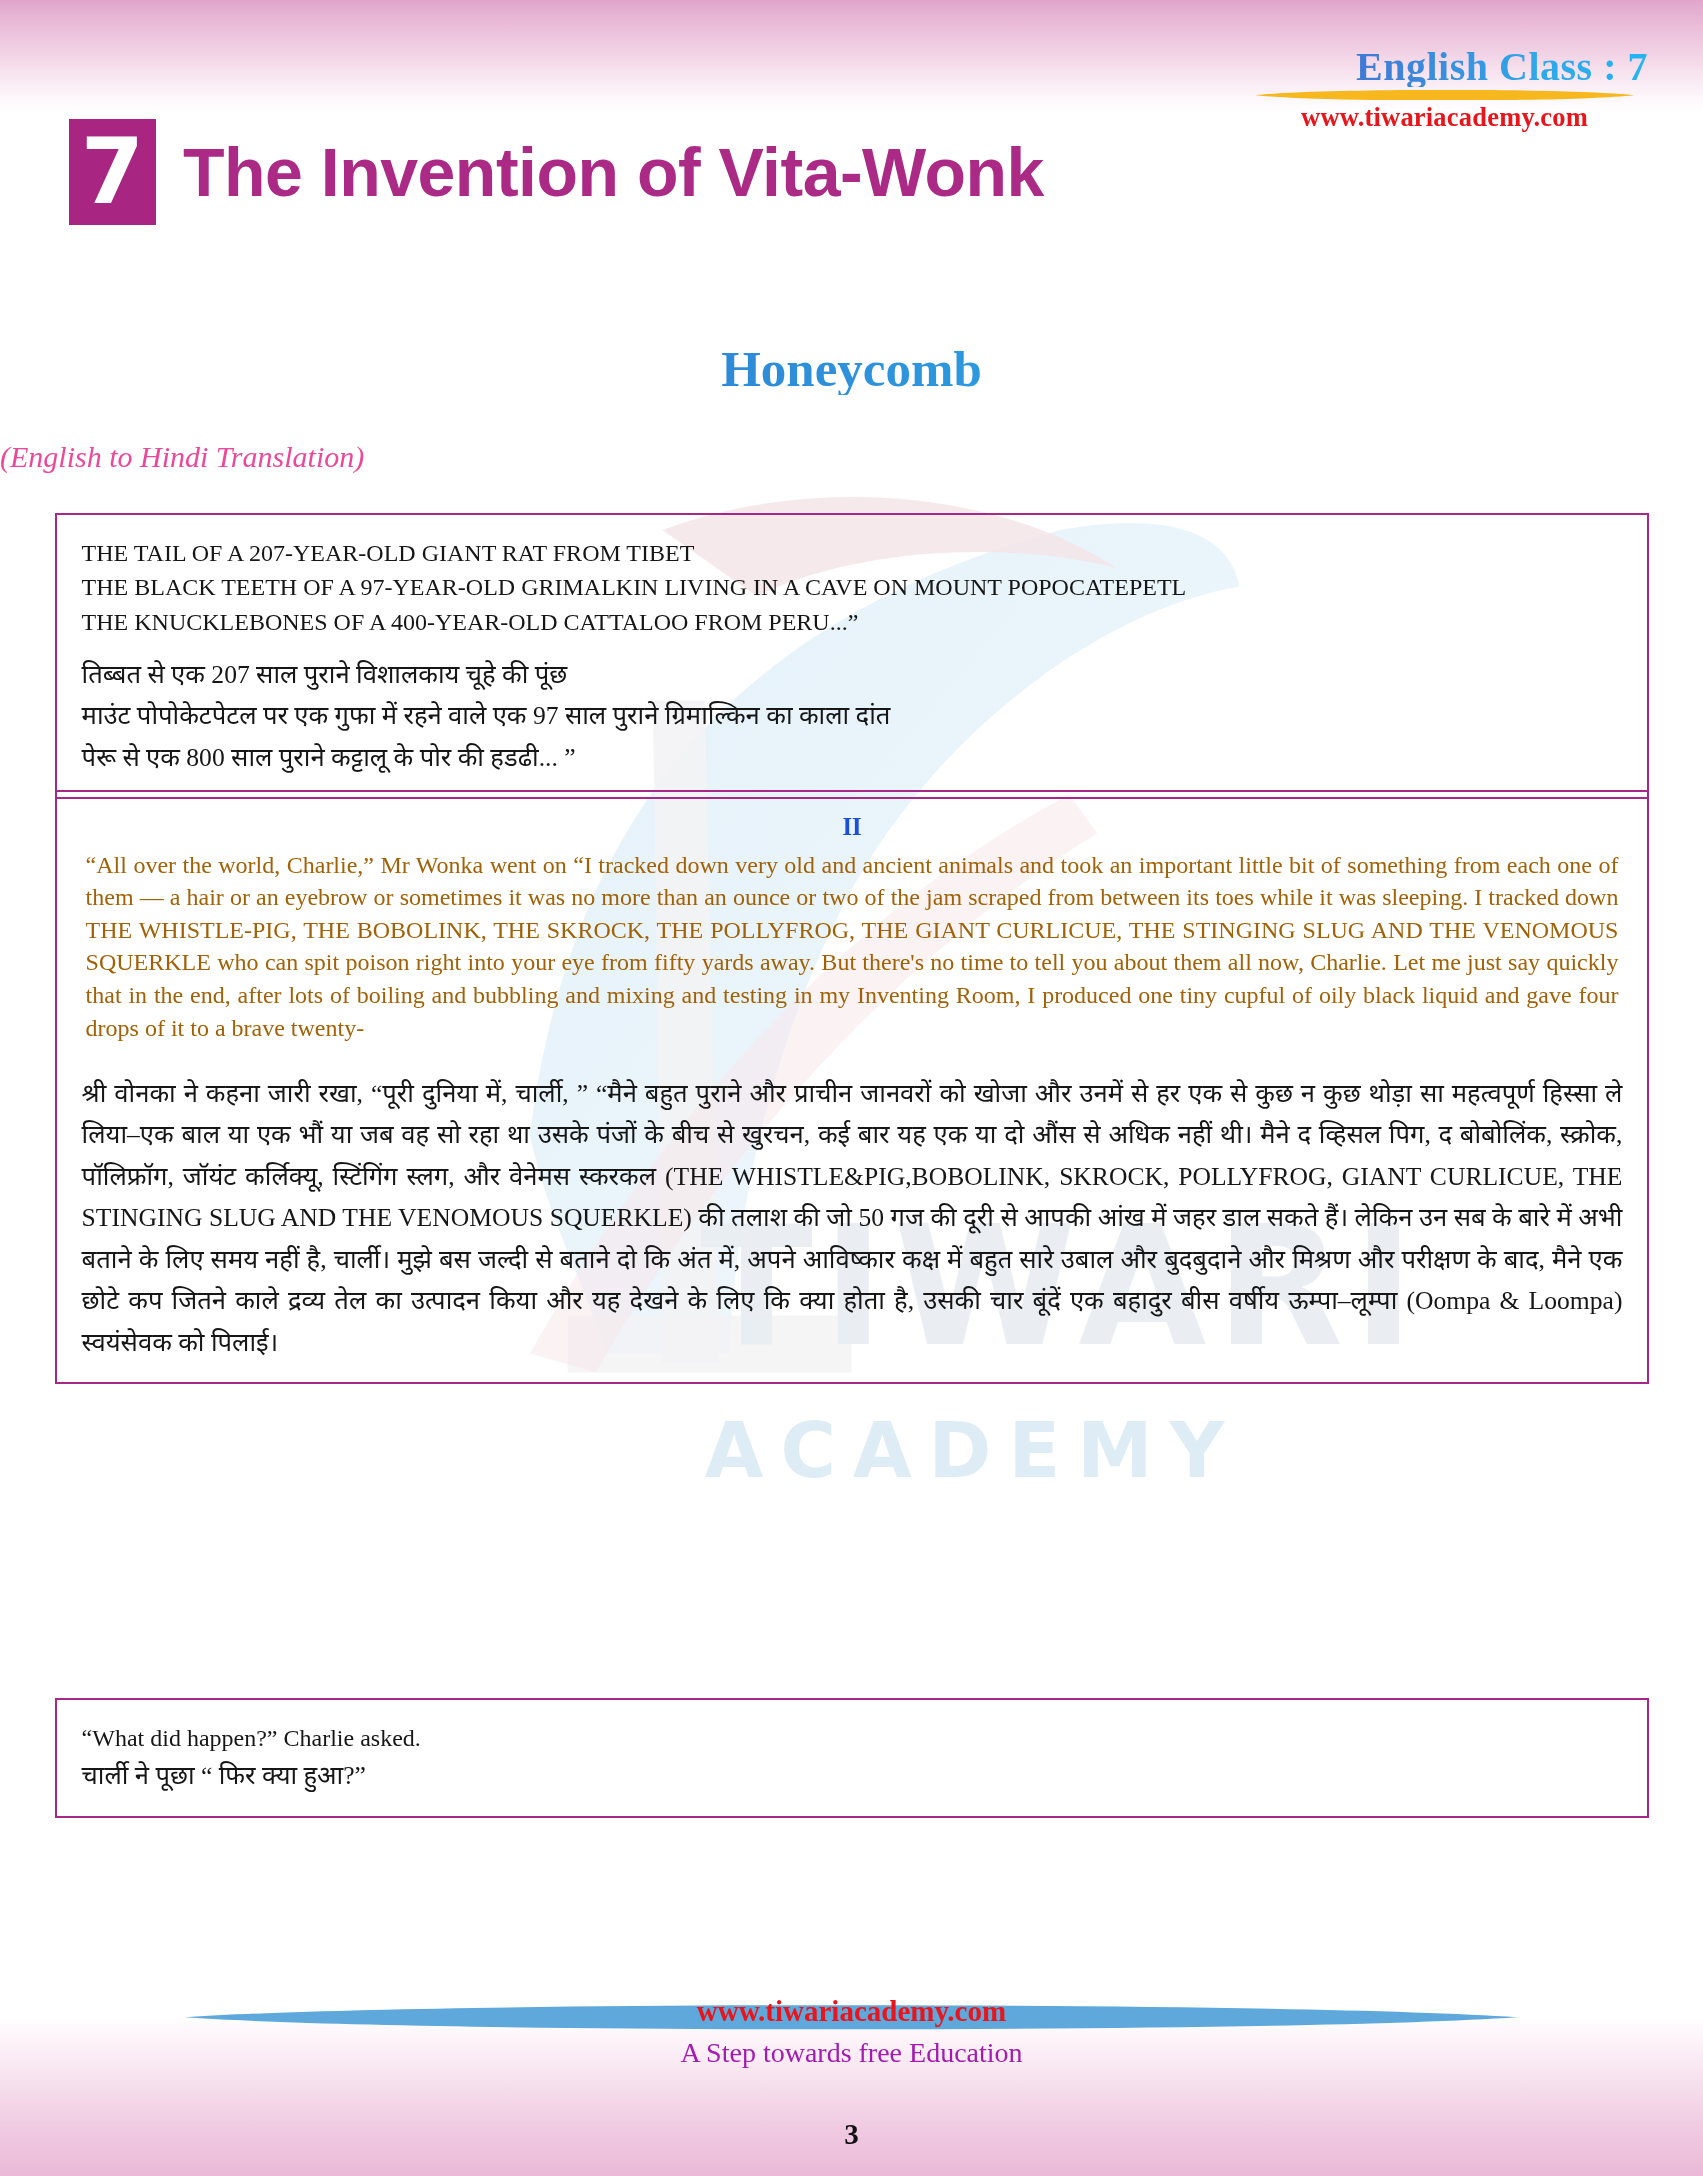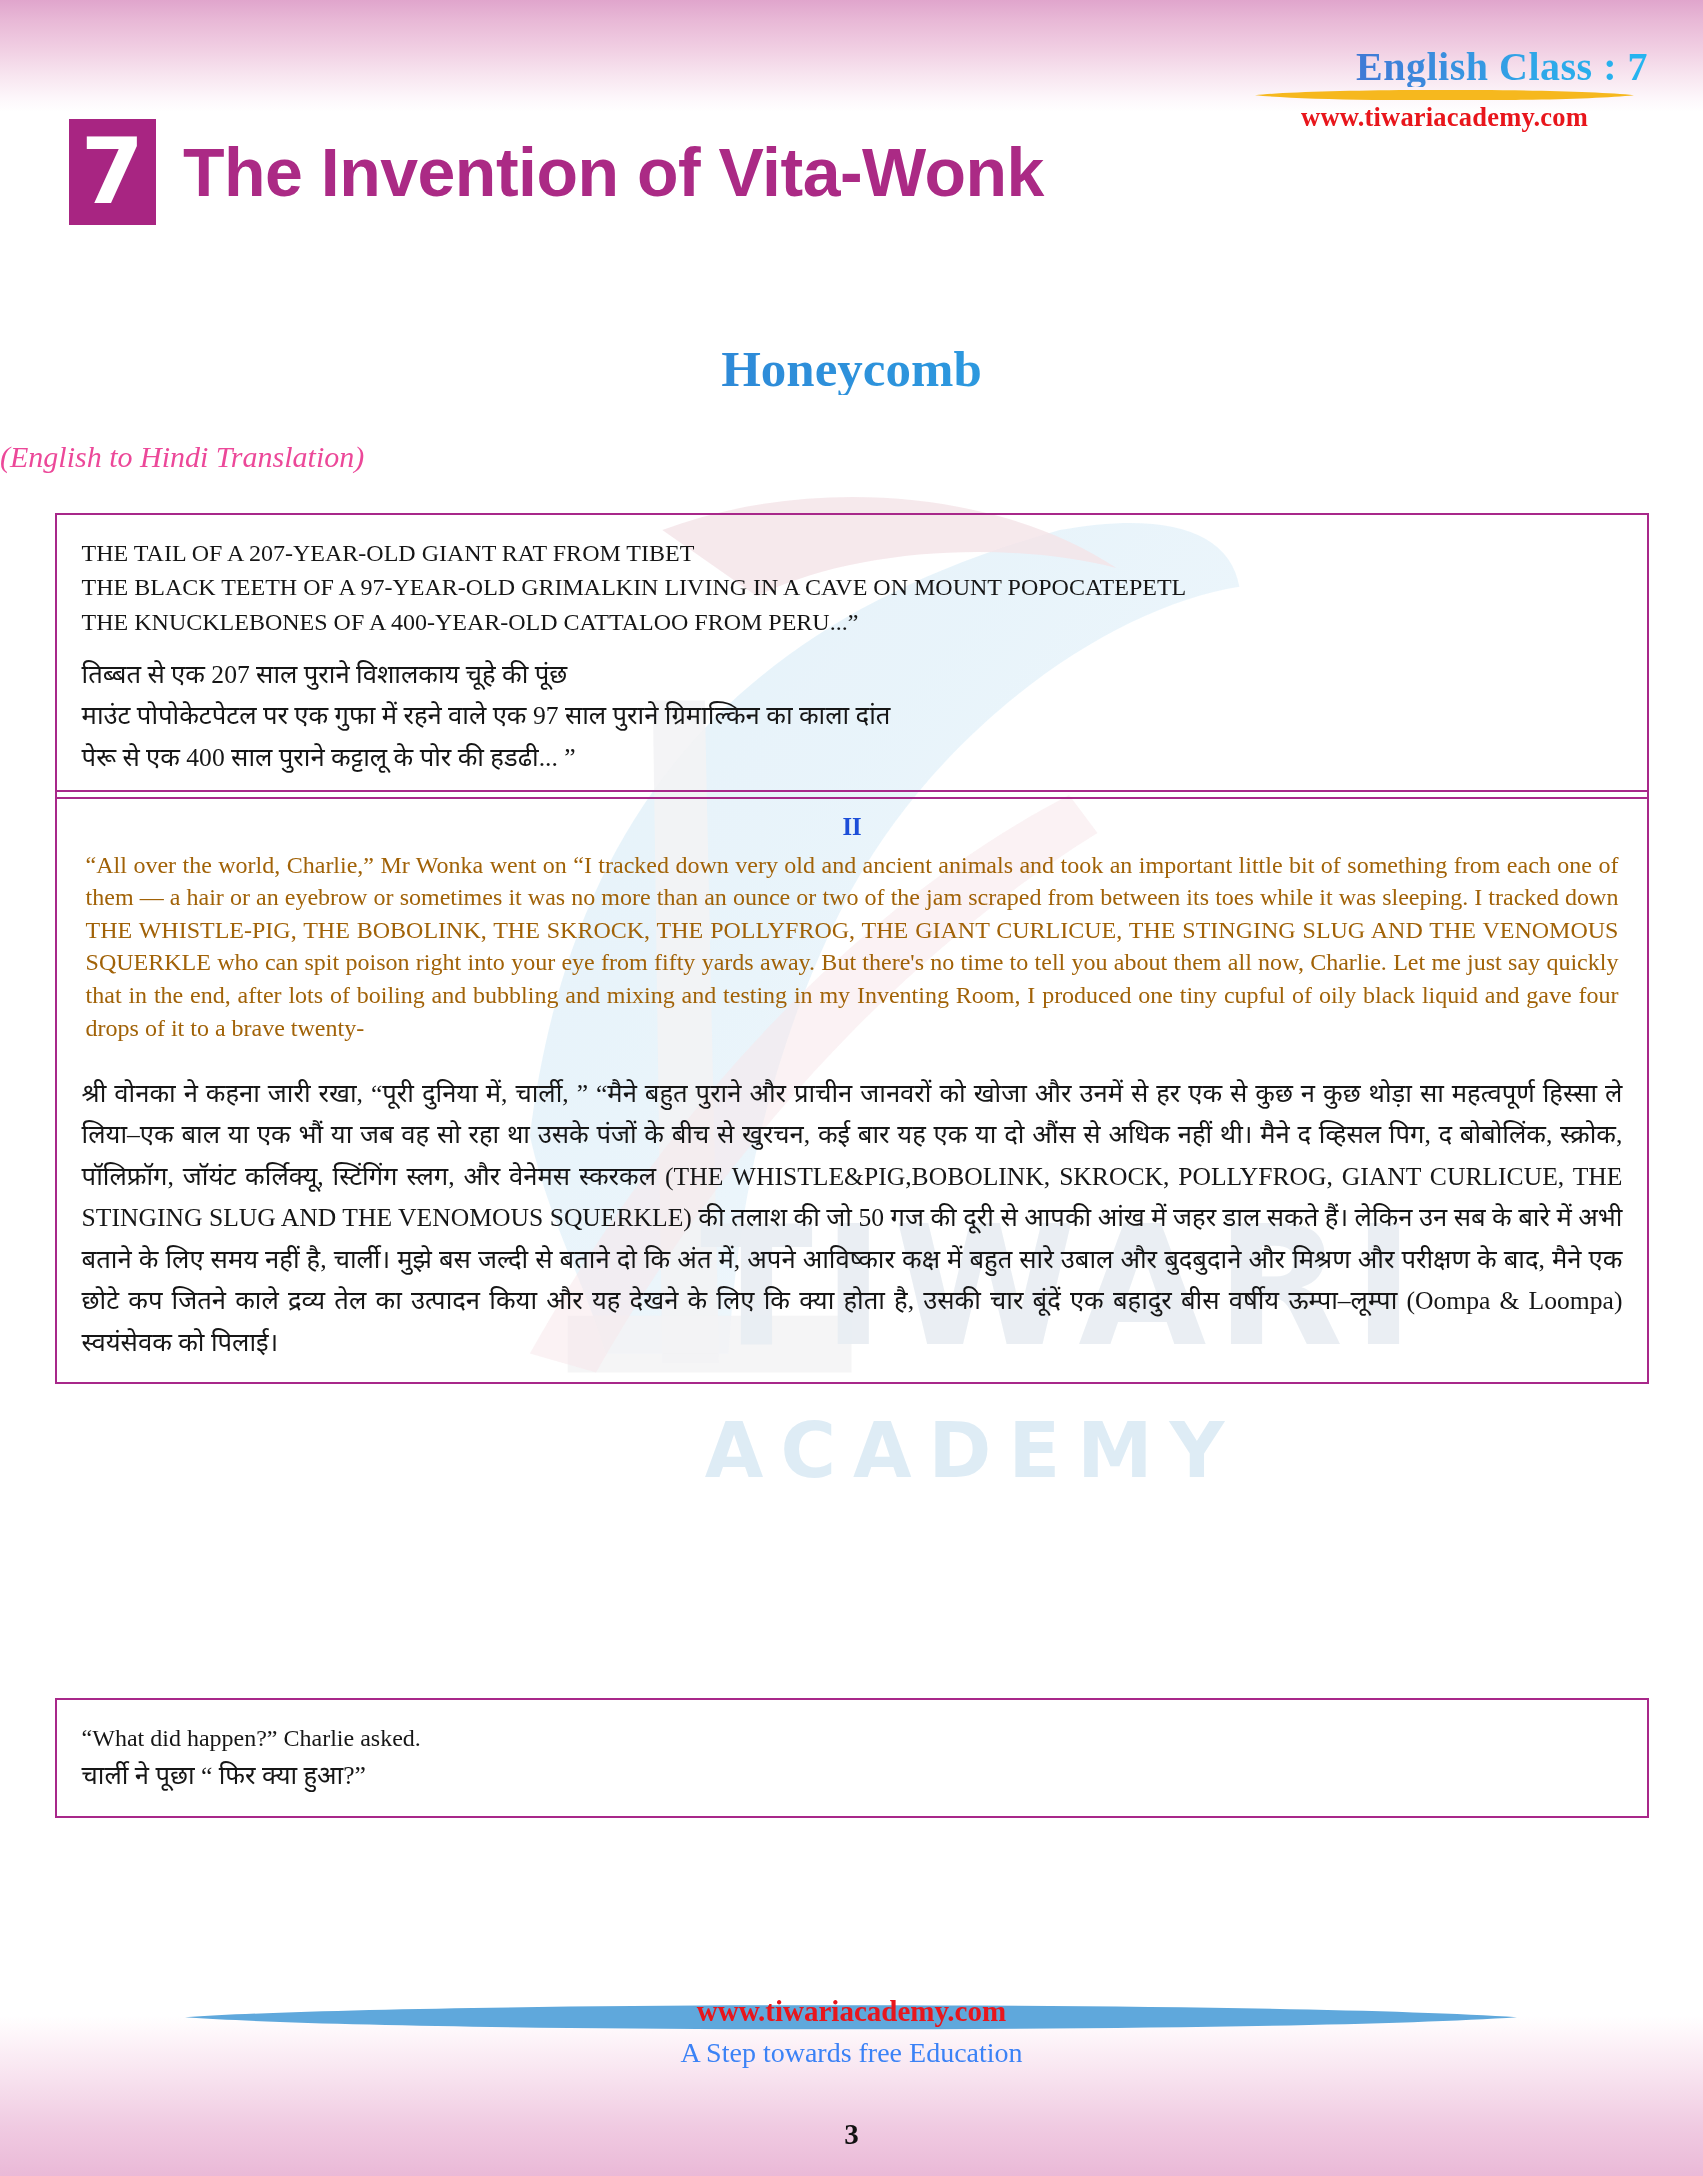--- a/index.html
+++ b/index.html
@@ -219,21 +219,21 @@
     font-size: 29px;
     color: #e8161c;
   }
   .footer-tag {
     position: absolute;
     left: 0; top: 2037px;
     width: 1703px;
     text-align: center;
     font-family: "Liberation Serif", "DejaVu Serif", serif;
     font-size: 28px;
-    color: #3b82f6;
+    color: #a21caf;
   }
   .page-number {
     position: absolute;
     left: 0; top: 2118px;
     width: 1703px;
     text-align: center;
     font-family: "Liberation Serif", "DejaVu Serif", serif;
     font-weight: bold;
     font-size: 29px;
     color: #111111;
@@ -287,21 +287,21 @@
   <div class="book-subtitle">(English to Hindi Translation)</div>
 
   <div class="tbox" id="box1">
     <div class="tbox-inner">
       <p class="en-line">THE TAIL OF A 207-YEAR-OLD GIANT RAT FROM TIBET</p>
       <p class="en-line">THE BLACK TEETH OF A 97-YEAR-OLD GRIMALKIN LIVING IN A CAVE ON MOUNT POPOCATEPETL</p>
       <p class="en-line">THE KNUCKLEBONES OF A 400-YEAR-OLD CATTALOO FROM PERU...”</p>
       <div class="gap-sm"></div>
       <p class="hi-line">तिब्बत से एक 207 साल पुराने विशालकाय चूहे की पूंछ</p>
       <p class="hi-line">माउंट पोपोकेटपेटल पर एक गुफा में रहने वाले एक 97 साल पुराने ग्रिमाल्किन का काला दांत</p>
-      <p class="hi-line">पेरू से एक 400 साल पुराने कट्टालू के पोर की हडढी... ”</p>
+      <p class="hi-line">पेरू से एक 800 साल पुराने कट्टालू के पोर की हडढी... ”</p>
     </div>
   </div>
 
   <div class="tbox" id="box2">
     <div class="tbox-inner">
       <p class="roman">II</p>
       <p class="en">“All over the world, Charlie,” Mr Wonka went on “I tracked down very old and ancient animals and took an important little bit of something from each one of them — a hair or an eyebrow or sometimes it was no more than an ounce or two of the jam scraped from between its toes while it was sleeping. I tracked down THE WHISTLE-PIG, THE BOBOLINK, THE SKROCK, THE POLLYFROG, THE GIANT CURLICUE, THE STINGING SLUG AND THE VENOMOUS SQUERKLE who can spit poison right into your eye from fifty yards away. But there's no time to tell you about them all now, Charlie. Let me just say quickly that in the end, after lots of boiling and bubbling and mixing and testing in my Inventing Room, I produced one tiny cupful of oily black liquid and gave four drops of it to a brave twenty-</p>
       <div class="gap-md"></div>
       <p class="hi">श्री वोनका ने कहना जारी रखा, “पूरी दुनिया में, चार्ली, ” “मैने बहुत पुराने और प्राचीन जानवरों को खोजा और उनमें से हर एक से कुछ न कुछ थोड़ा सा महत्वपूर्ण हिस्सा ले लिया–एक बाल या एक भौं या जब वह सो रहा था उसके पंजों के बीच से खुरचन, कई बार यह एक या दो औंस से अधिक नहीं थी। मैने द व्हिसल पिग, द बोबोलिंक, स्क्रोक, पॉलिफ्रॉग, जॉयंट कर्लिक्यू, स्टिंगिंग स्लग, और वेनेमस स्करकल (THE WHISTLE&amp;PIG,BOBOLINK, SKROCK, POLLYFROG, GIANT CURLICUE, THE STINGING SLUG AND THE VENOMOUS SQUERKLE) की तलाश की   जो 50 गज की दूरी से आपकी आंख में जहर डाल सकते हैं। लेकिन उन सब के बारे में अभी बताने के लिए समय नहीं है, चार्ली। मुझे बस जल्दी से बताने दो कि अंत में, अपने आविष्कार कक्ष में बहुत सारे उबाल और बुदबुदाने और मिश्रण और परीक्षण के बाद, मैने एक छोटे कप जितने काले द्रव्य तेल का उत्पादन किया और यह देखने के लिए कि क्या होता है, उसकी चार बूंदें एक बहादुर बीस वर्षीय ऊम्पा–लूम्पा (Oompa &amp; Loompa) स्वयंसेवक को पिलाई।</p>
     </div>

